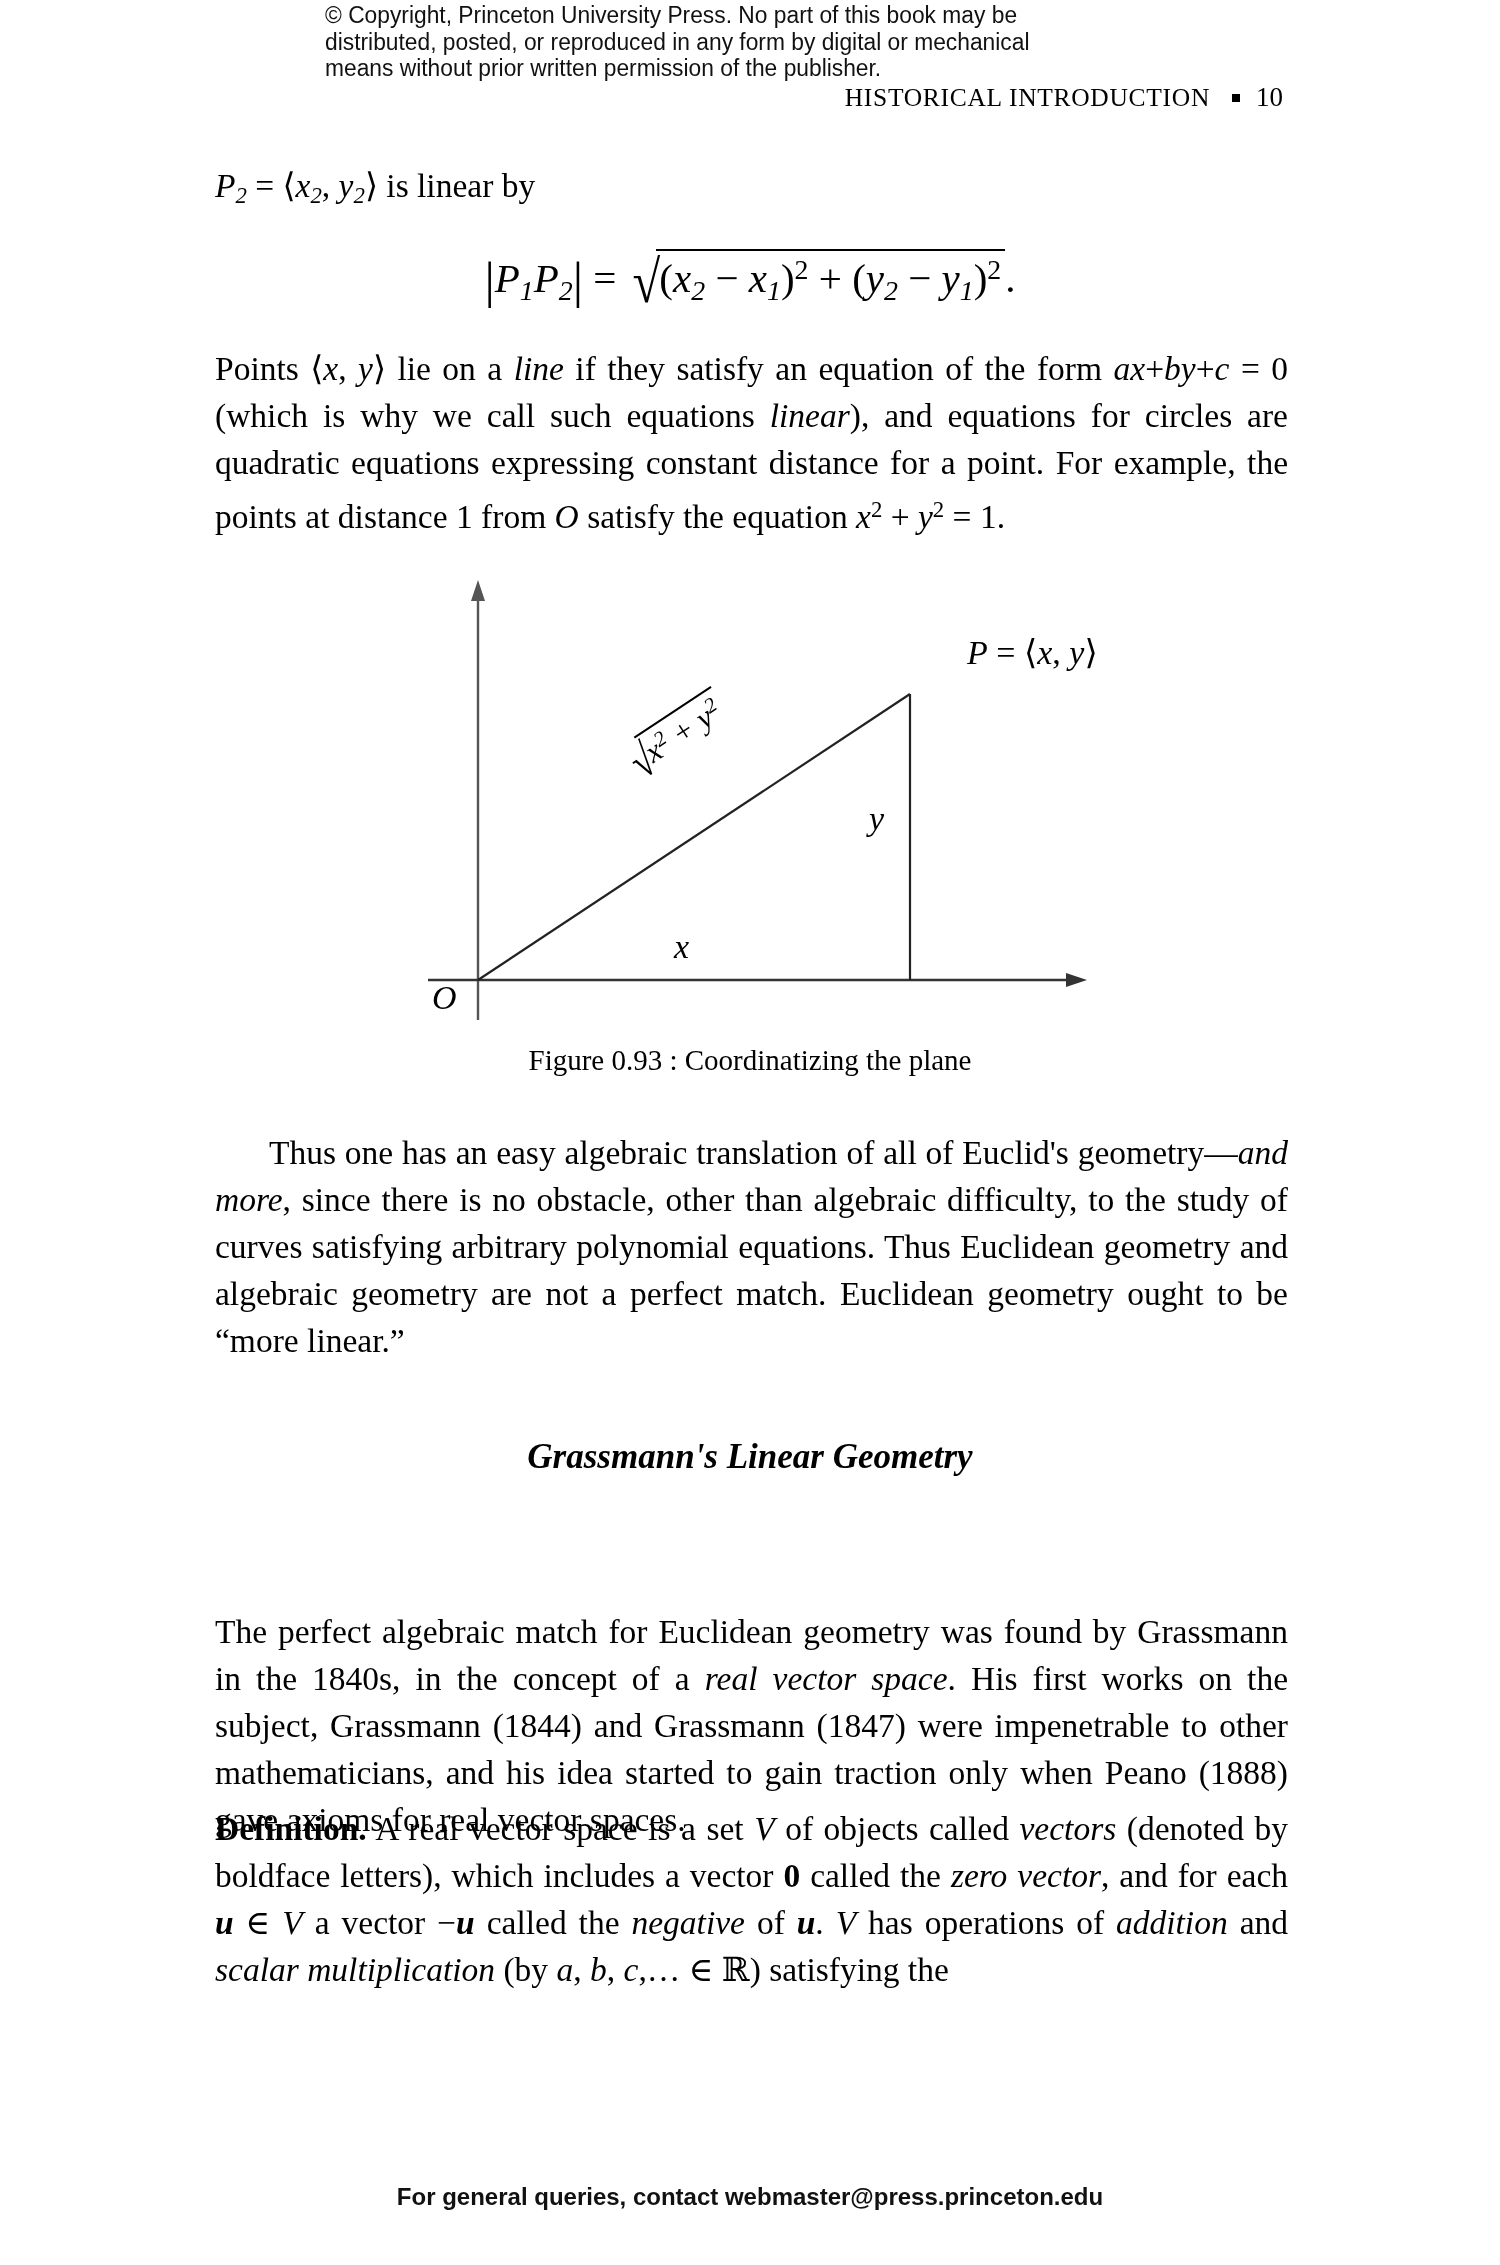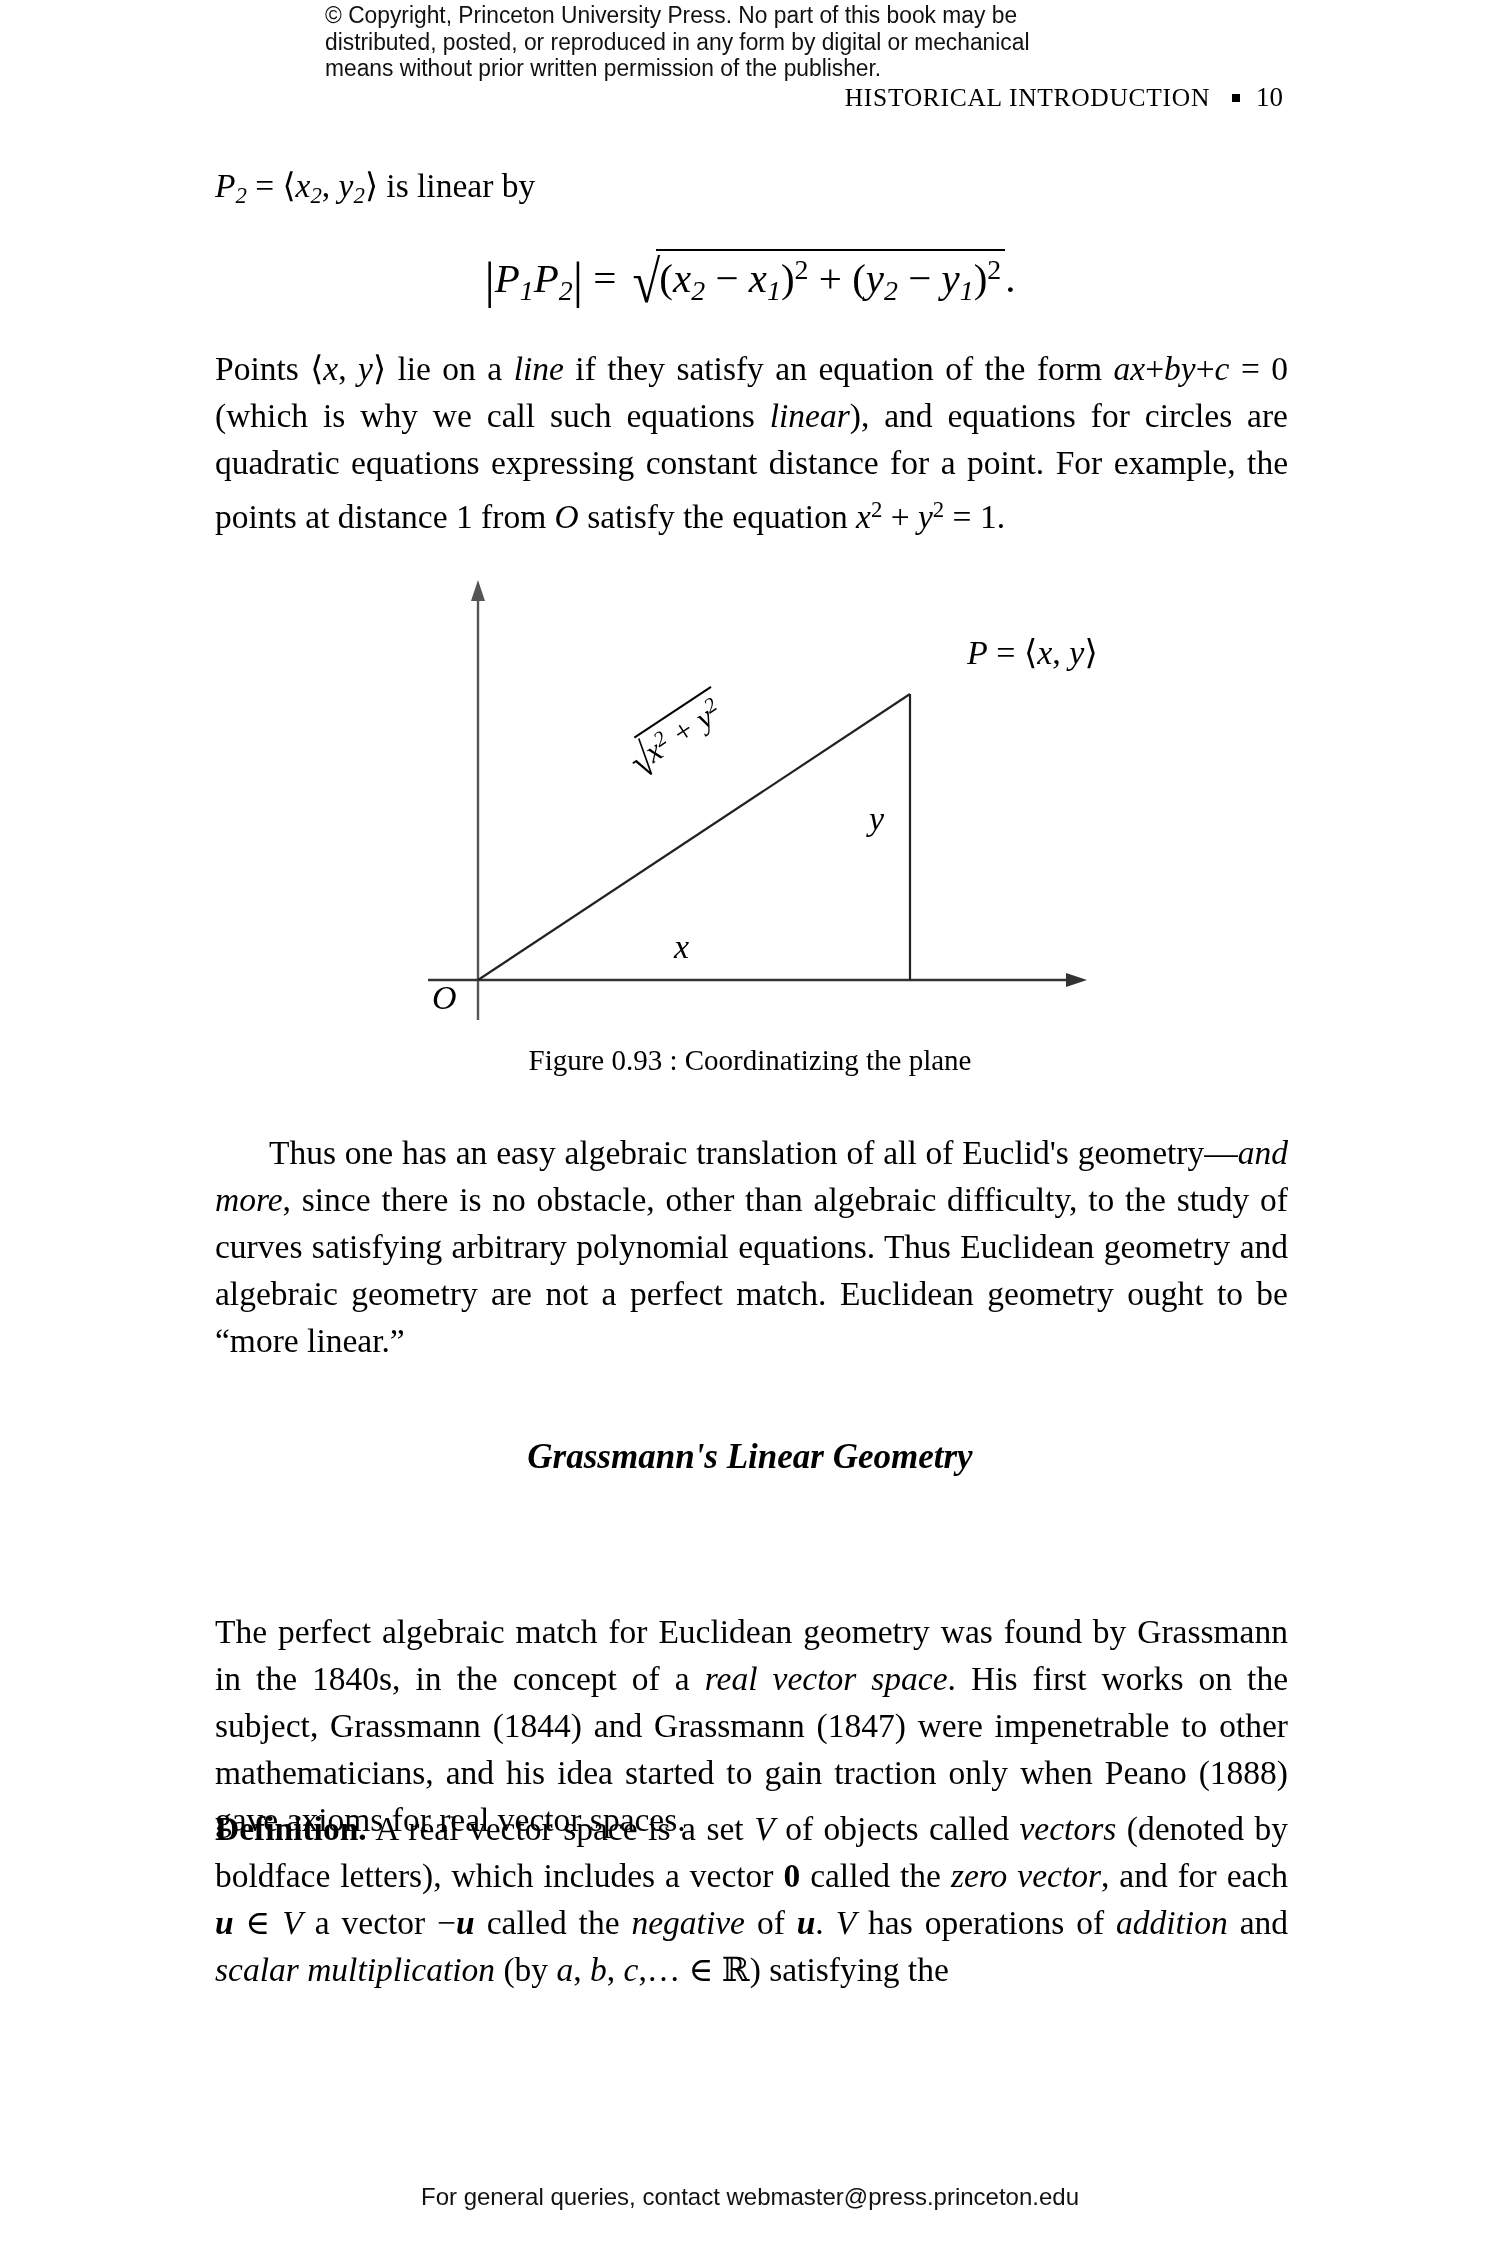--- a/index.html
+++ b/index.html
@@ -205,20 +205,21 @@
   
   .footer {
     position: absolute;
     left: 0;
     top: 2183px;
     width: 1500px;
     text-align: center;
     font-family: "Liberation Sans", "DejaVu Sans", sans-serif;
     font-size: 24px;
     color: #111;
+    font-weight: bold;
   }
   .blackboard { font-family: "DejaVu Serif", serif; }
 </style>
 </head>
 <body>
 
 <div class="copyright-block">
   <div>© Copyright, Princeton University Press. No part of this book may be</div>
   <div>distributed, posted, or reproduced in any form by digital or mechanical</div>
   <div>means without prior written permission of the publisher.</div>

